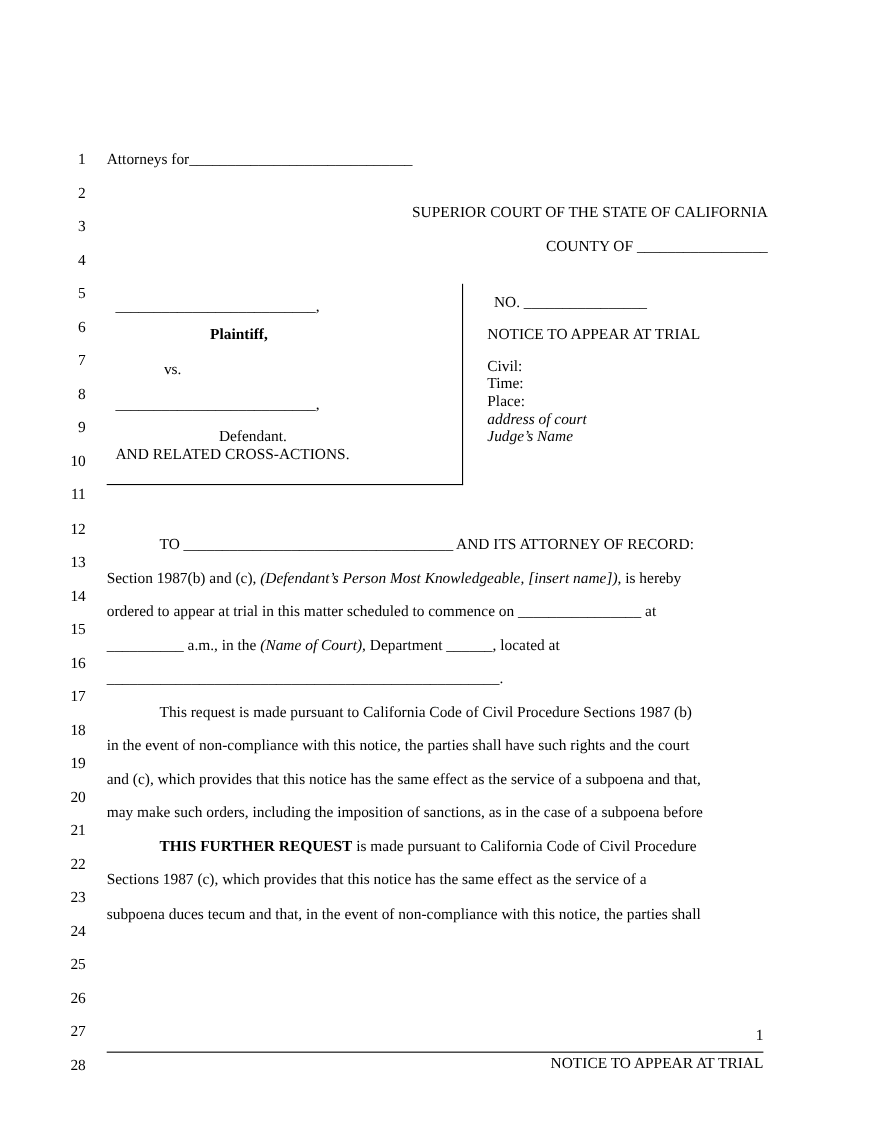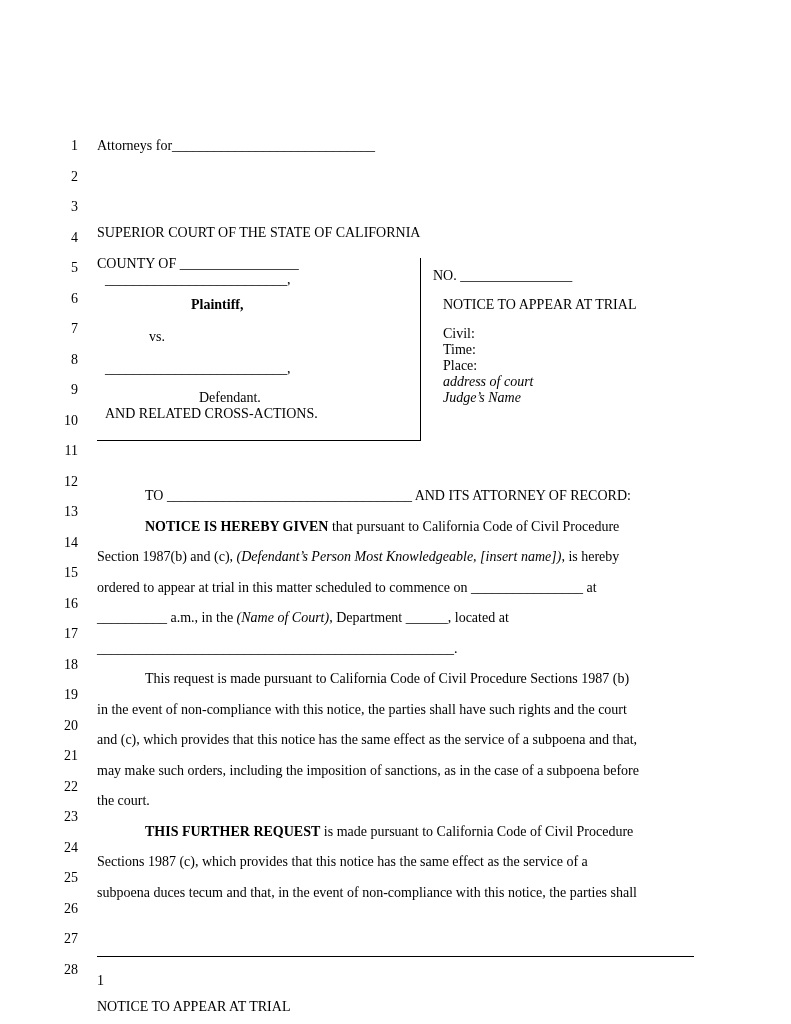--- a/index.html
+++ b/index.html
@@ -7,21 +7,21 @@
   .page {
     position:relative;
     width:791px; height:1024px;
     background:#ffffff;
     color:#000000;
     font-family:"Liberation Serif", serif;
     font-size:14px;
     overflow:hidden;
   }
   .abs { position:absolute; }
-  .center { text-align:left;margin-top:39px; }
+  .center { text-align:right; }
   .bold { font-weight:bold; }
   .italic { font-style:italic; }
   .nowrap { white-space:nowrap; }
   .line-numbers { position:absolute; left:50px; top:131px; width:28px; text-align:right; }
   .line-numbers .line-no { height:30.5px; line-height:30.5px; }
   .body-text { position:absolute; left:97px; top:481px; width:601px; }
   .grid-line { height:30.5px; line-height:30.5px; white-space:nowrap; }
   .indent { padding-left:48px; }
   .rule-v { position:absolute; width:0; border-left:1.5px solid #000; }
   .rule-h { position:absolute; height:0; border-top:1.5px solid #000; }
@@ -71,42 +71,40 @@
   <div class="rule-v" style="left:420px; top:258px; height:183px;"></div>
   <div class="rule-h" style="left:97px; top:440px; width:324px;"></div>
 
   <div class="abs nowrap" style="left:105px; top:272px;">__________________________,</div>
   <div class="abs nowrap" style="left:191px; top:297px;font-weight:bold;">Plaintiff,</div>
   <div class="abs nowrap" style="left:105px; top:329px;margin-left:44px;">vs.</div>
   <div class="abs nowrap" style="left:105px; top:361px;">__________________________,</div>
   <div class="abs nowrap" style="left:199px; top:390px;">Defendant.</div>
   <div class="abs nowrap" style="left:105px; top:406px;">AND RELATED CROSS-ACTIONS.</div>
 
-  <div class="abs nowrap" style="left:433px; top:268px;"><span>NO.</span> <span>________________</span></div>
+  <div class="abs nowrap" style="left:449px; top:268px;"><span>NO.</span> <span>________________</span></div>
   <div class="abs nowrap" style="left:443px; top:297px;">NOTICE TO APPEAR AT TRIAL</div>
   <div class="abs nowrap hearing-details" style="left:443px; top:326px;">
     <div>Civil:</div>
     <div>Time:</div>
     <div>Place:</div>
     <div class="italic">address of court</div>
     <div class="italic">Judge’s Name</div>
   </div>
 
   <div class="body-text">
     <div class="grid-line indent"><span>TO </span><span>___________________________________</span><span> AND ITS ATTORNEY OF RECORD:</span></div>
-    <div class="grid-line indent"><span class="bold">NOTICE IS HEREBY GIVEN</span><span> that pursuant to California Code of Civil Procedure</span></div>
     <div class="grid-line"><span>Section 1987(b) and (c), </span><span class="italic">(Defendant’s Person Most Knowledgeable, [insert name])</span><span>, is hereby</span></div>
     <div class="grid-line">ordered to appear at trial in this matter scheduled to commence on ________________ at</div>
     <div class="grid-line"><span>__________ a.m., in the </span><span class="italic">(Name of Court)</span><span>, Department ______, located at</span></div>
     <div class="grid-line">___________________________________________________.</div>
     <div class="grid-line indent">This request is made pursuant to California Code of Civil Procedure Sections 1987 (b)</div>
     <div class="grid-line">in the event of non-compliance with this notice, the parties shall have such rights and the court</div>
     <div class="grid-line">and (c), which provides that this notice has the same effect as the service of a subpoena and that,</div>
     <div class="grid-line">may make such orders, including the imposition of sanctions, as in the case of a subpoena before</div>
-    <div class="grid-line">the court.</div>
     <div class="grid-line indent"><span class="bold">THIS FURTHER REQUEST</span><span> is made pursuant to California Code of Civil Procedure</span></div>
     <div class="grid-line">Sections 1987 (c), which provides that this notice has the same effect as the service of a</div>
     <div class="grid-line">subpoena duces tecum and that, in the event of non-compliance with this notice, the parties shall</div>
   </div>
 
   <div class="abs center" style="left:97px; top:934px; width:597px;">1</div>
   <div class="rule-h" style="left:97px; top:956px; width:597px;"></div>
   <div class="abs center" style="left:97px; top:960px; width:597px;">NOTICE TO APPEAR AT TRIAL</div>
 
 </div>

